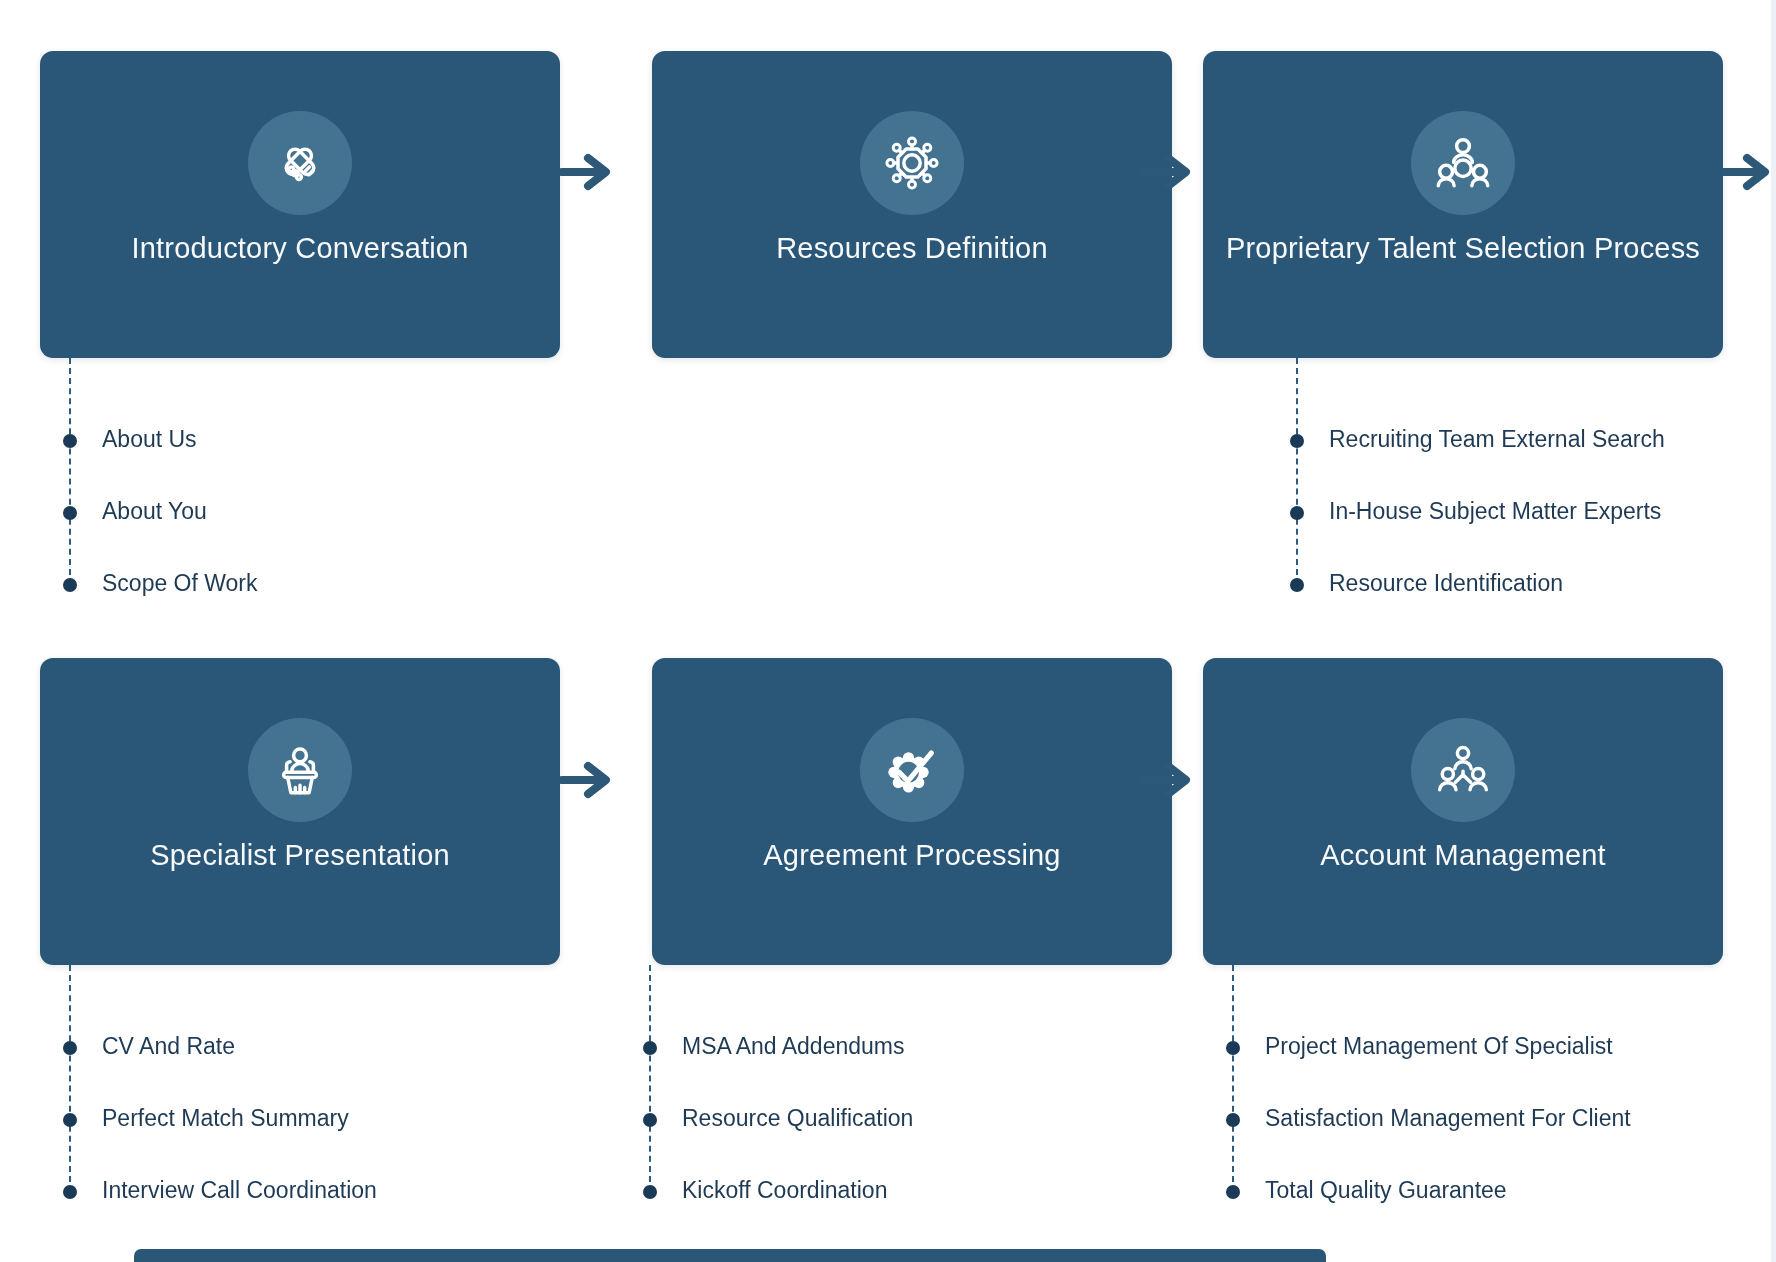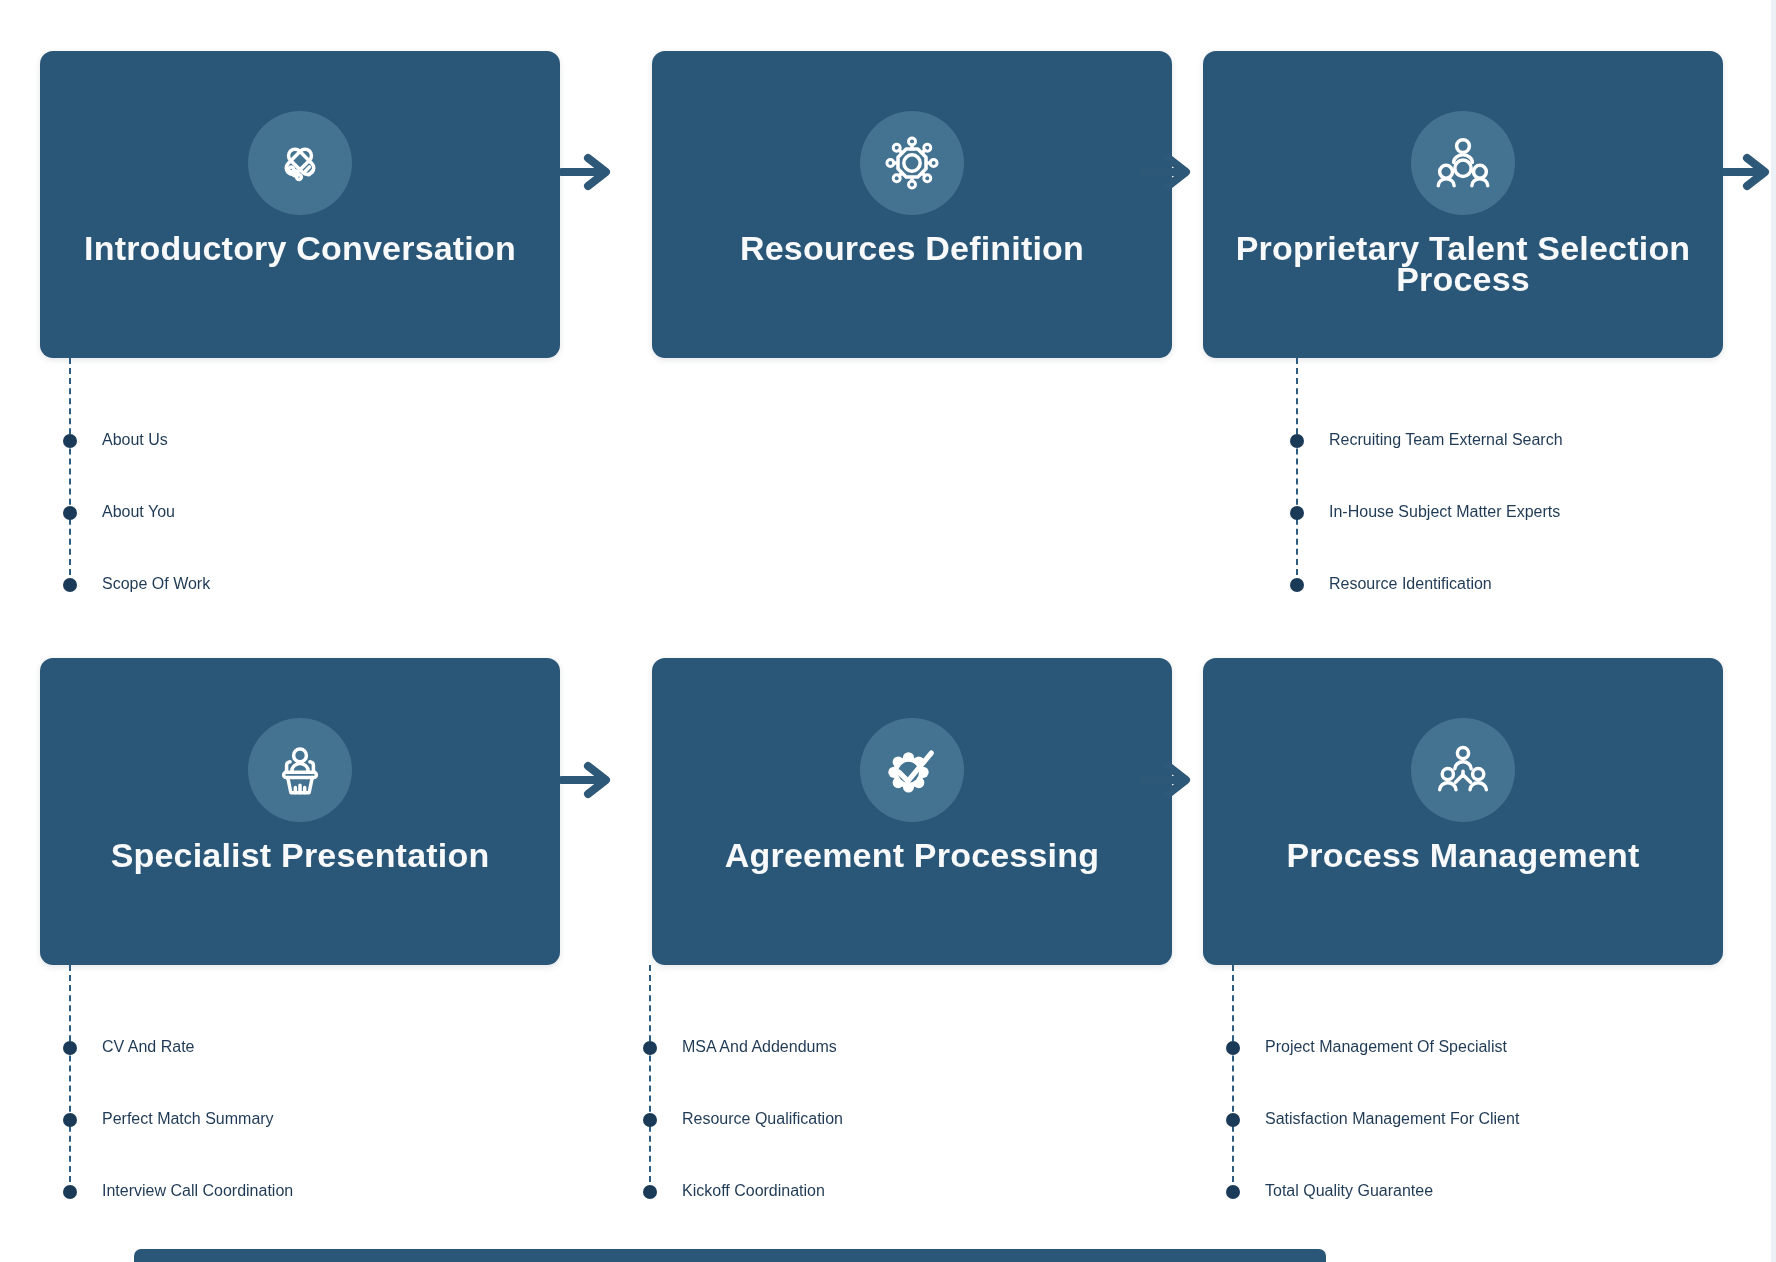--- a/index.html
+++ b/index.html
@@ -13,39 +13,39 @@
   }
   .row1{top:51px}
   .row2{top:658px}
   .c1{left:40px}.c2{left:652px}.c3{left:1203px}
 
   .icon-circle{
     margin-top:60px;width:104px;height:104px;border-radius:50%;
     background:#447291;display:flex;align-items:center;justify-content:center;
   }
   .card-title{
-    margin-top:18px;color:#F7F9FA;font-size:34px;font-weight:700;
+    margin-top:18px;color:#F7F9FA;font-size:29px;font-weight:400;
     line-height:31px;text-align:center;letter-spacing:.2px;padding:0 14px;
   }
 
   .bullets{position:absolute;width:520px;height:300px;}
   .b-row1{top:358px}
   .b-row2{top:965px}
   .dash-line{
     position:absolute;left:29px;top:0;width:0;height:227px;
     border-left:2.5px dashed #2E5C80;
   }
   .bullet-item{position:absolute;left:0;width:520px;height:0;}
   .bullet-dot{
     position:absolute;left:30px;top:0;width:14px;height:14px;border-radius:50%;
     background:#1B3A58;transform:translate(-50%,-50%);
   }
   .bullet-label{
     position:absolute;left:62px;top:0;transform:translateY(-54%);
-    color:#1F3A55;font-size:16px;white-space:nowrap;
+    color:#1F3A55;font-size:23px;white-space:nowrap;
   }
   .bi1{top:83px}.bi2{top:155px}.bi3{top:227px}
 
   .flow-arrow{position:absolute;width:60px;height:44px;}
   .a-row1{top:150px}
   .a-row2{top:758px}
 
   .hscroll-thumb{
     position:absolute;left:134px;bottom:0;width:1192px;height:13px;
     background:#2A5678;border-radius:7px 7px 0 0;
@@ -160,21 +160,21 @@
           <circle cx="24" cy="9.5" r="4.8"></circle>
           <path d="M17,23 a7,6 0 0 1 14,0"></path>
           <path d="M24,25 v3 M24,28 L17.5,34.5 M24,28 L30.5,34.5"></path>
           <circle cx="11" cy="27.5" r="4.8"></circle>
           <path d="M4,41 a7,6 0 0 1 14,0"></path>
           <circle cx="37" cy="27.5" r="4.8"></circle>
           <path d="M30,41 a7,6 0 0 1 14,0"></path>
         </g>
       </svg>
     </div>
-    <div class="card-title">Process Management</div>
+    <div class="card-title">Account Management</div>
   </div>
 
   <svg class="flow-arrow a-row1" style="left:560px" viewBox="0 0 60 44">
     <path d="M2,22 H40 M28,8 L46,22 L28,36" fill="none" stroke="#2E5878" stroke-width="8" stroke-linecap="round" stroke-linejoin="round"></path>
   </svg>
   <svg class="flow-arrow a-row1" style="left:1140px" viewBox="0 0 60 44">
     <path d="M2,22 H40 M28,8 L46,22 L28,36" fill="none" stroke="#2E5878" stroke-width="8" stroke-linecap="round" stroke-linejoin="round"></path>
   </svg>
   <svg class="flow-arrow a-row1" style="left:1723px;width:53px" viewBox="0 0 53 44">
     <path d="M0,22 H36 M24,8 L42,22 L24,36" fill="none" stroke="#2E5878" stroke-width="8" stroke-linecap="round" stroke-linejoin="round"></path>

